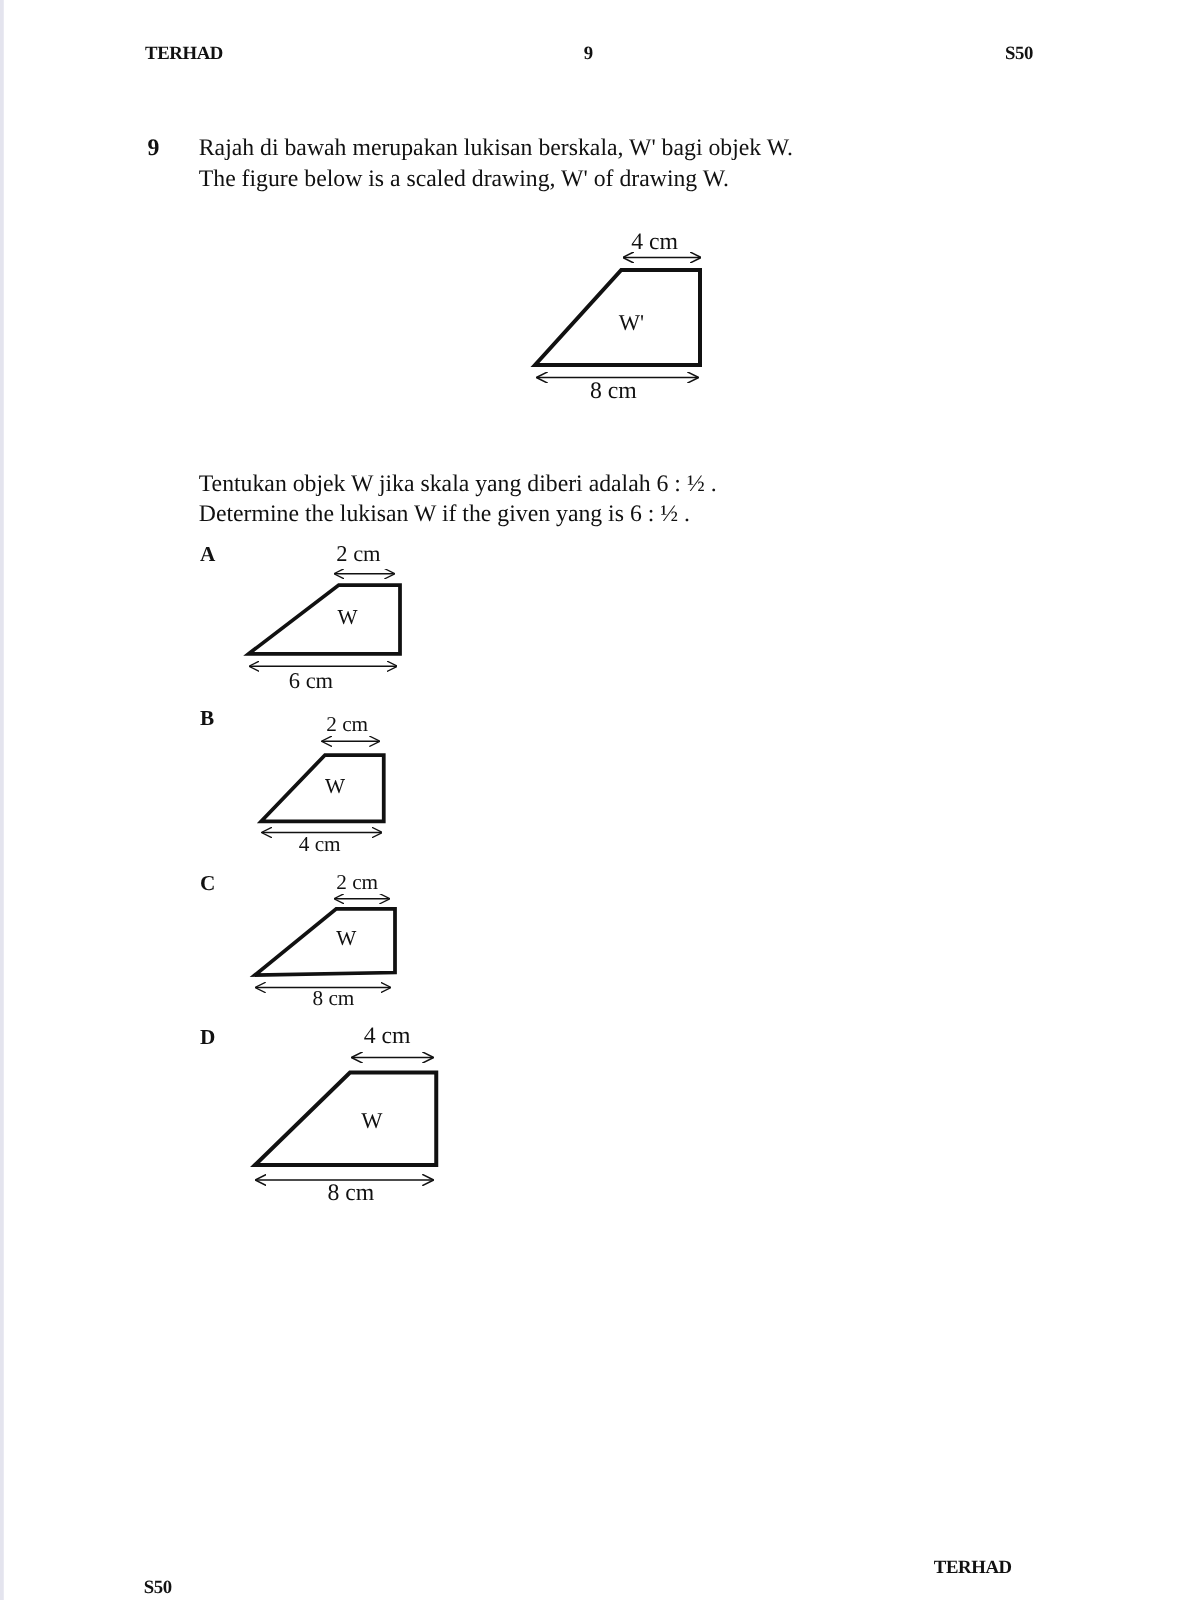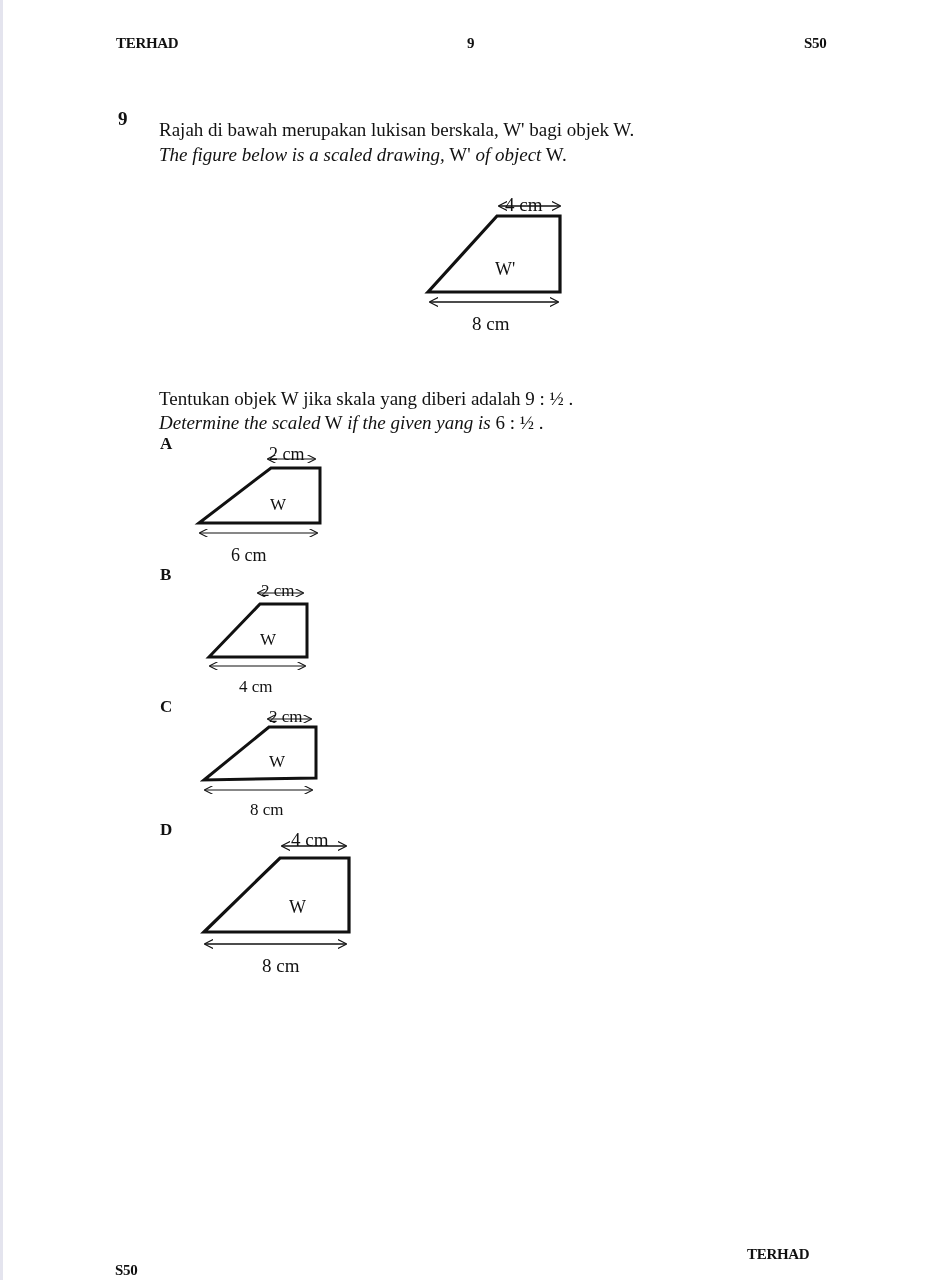--- a/index.html
+++ b/index.html
@@ -8,37 +8,37 @@
       background: #ffffff;
       font-family: "Liberation Serif", "DejaVu Serif", serif;
       color: #111111;
     }
     .left-edge {
       position: absolute; left: 0; top: 0; width: 3px; height: 1280px;
       background: #e4e4ee;
     }
     .hdr { position: absolute; font-weight: bold; font-size: 15px; letter-spacing: -0.3px; }
     .qnum { position: absolute; left: 118px; top: 108px; font-weight: bold; font-size: 19px; }
-    .line { position: absolute; font-size: 19px; white-space: nowrap; margin-top: 11px; }
-    .ital { font-style: italic; }
+    .line { position: absolute; font-size: 19px; white-space: nowrap; }
+    .ital { }
     .opt { position: absolute; left: 160px; font-weight: bold; font-size: 17px; }
     svg.fig { position: absolute; overflow: visible; }
   </style>
 </head>
 <body>
 
 <div class="left-edge"></div>
 
 <div class="hdr" style="left:116px; top:35px;">TERHAD</div>
 <div class="hdr" style="left:467px; top:35px;">9</div>
 <div class="hdr" style="left:804px; top:35px;">S50</div>
 
 <div class="qnum">9</div>
 <div class="line" style="left:159px; top:108px;">Rajah di bawah merupakan lukisan berskala, W' bagi objek W.</div>
-<div class="line" style="left:159px; top:133px;"><span class="ital">The figure below is a scaled drawing,</span><span> W' </span><span class="ital">of object</span><span> W.</span></div>
+<div class="line" style="left:159px; top:133px;"><span class="ital">The figure below is a scaled drawing,</span><span> W' </span><span class="ital">of drawing</span><span> W.</span></div>
 
 <svg class="fig" style="left:0; top:0;" width="946" height="1280" viewBox="0 0 946 1280">
   <defs>
     <marker id="ah" viewBox="0 0 10 10" refX="9" refY="5" markerWidth="7" markerHeight="7" orient="auto-start-reverse">
       <path d="M0,0 L10,5 L0,10" fill="none" stroke="#111" stroke-width="1.3"></path>
     </marker>
   </defs>
 
   <g>
     <polygon points="428,292 497,216 560,216 560,292" fill="none" stroke="#111" stroke-width="3.2" stroke-linejoin="miter"></polygon>
@@ -68,22 +68,22 @@
     <polygon points="204,932 280,858 349,858 349,932" fill="none" stroke="#111" stroke-width="3.2" stroke-linejoin="miter"></polygon>
     <line x1="282" y1="846" x2="346" y2="846" stroke="#111" stroke-width="1.3" marker-start="url(#ah)" marker-end="url(#ah)"></line>
     <line x1="205" y1="944" x2="346" y2="944" stroke="#111" stroke-width="1.3" marker-start="url(#ah)" marker-end="url(#ah)"></line>
   </g>
 </svg>
 
 <div class="line" style="left:505px; top:183px; font-size:19px;">4 cm</div>
 <div class="line" style="left:495px; top:248px; font-size:18px;">W'</div>
 <div class="line" style="left:472px; top:302px; font-size:19px;">8 cm</div>
 
-<div class="line" style="left:159px; top:377px;">Tentukan objek W jika skala yang diberi adalah 9 : ½  .</div>
-<div class="line" style="left:159px; top:401px;"><span class="ital">Determine the scaled</span><span> W </span><span class="ital">if the given yang is</span><span> 6 : ½ .</span></div>
+<div class="line" style="left:159px; top:377px;">Tentukan objek W jika skala yang diberi adalah 6 : ½  .</div>
+<div class="line" style="left:159px; top:401px;"><span class="ital">Determine the lukisan</span><span> W </span><span class="ital">if the given yang is</span><span> 6 : ½ .</span></div>
 
 <div class="opt" style="top:434px;">A</div>
 <div class="line" style="left:269px; top:433px; font-size:18px;">2 cm</div>
 <div class="line" style="left:270px; top:484px; font-size:17px;">W</div>
 <div class="line" style="left:231px; top:534px; font-size:18px;">6 cm</div>
 
 <div class="opt" style="top:565px;">B</div>
 <div class="line" style="left:261px; top:570px; font-size:17px;">2 cm</div>
 <div class="line" style="left:260px; top:619px; font-size:17px;">W</div>
 <div class="line" style="left:239px; top:666px; font-size:17px;">4 cm</div>

